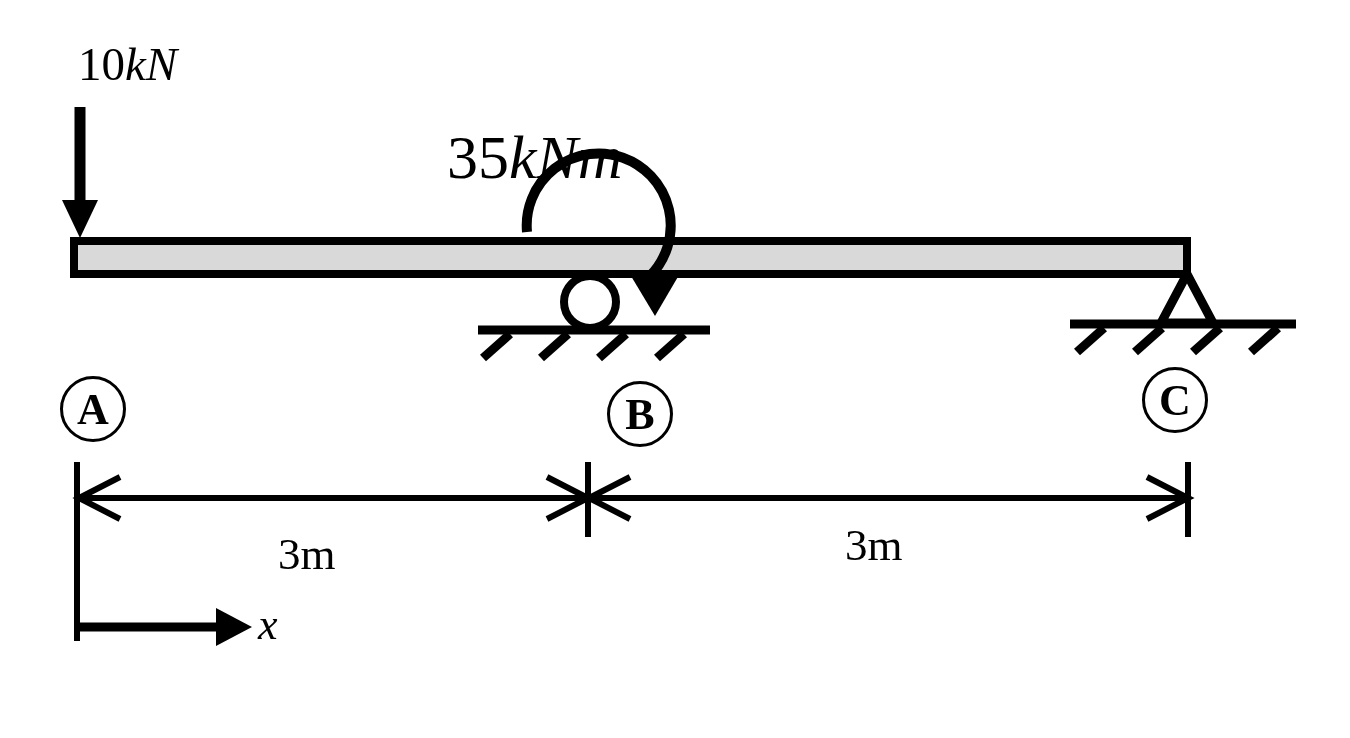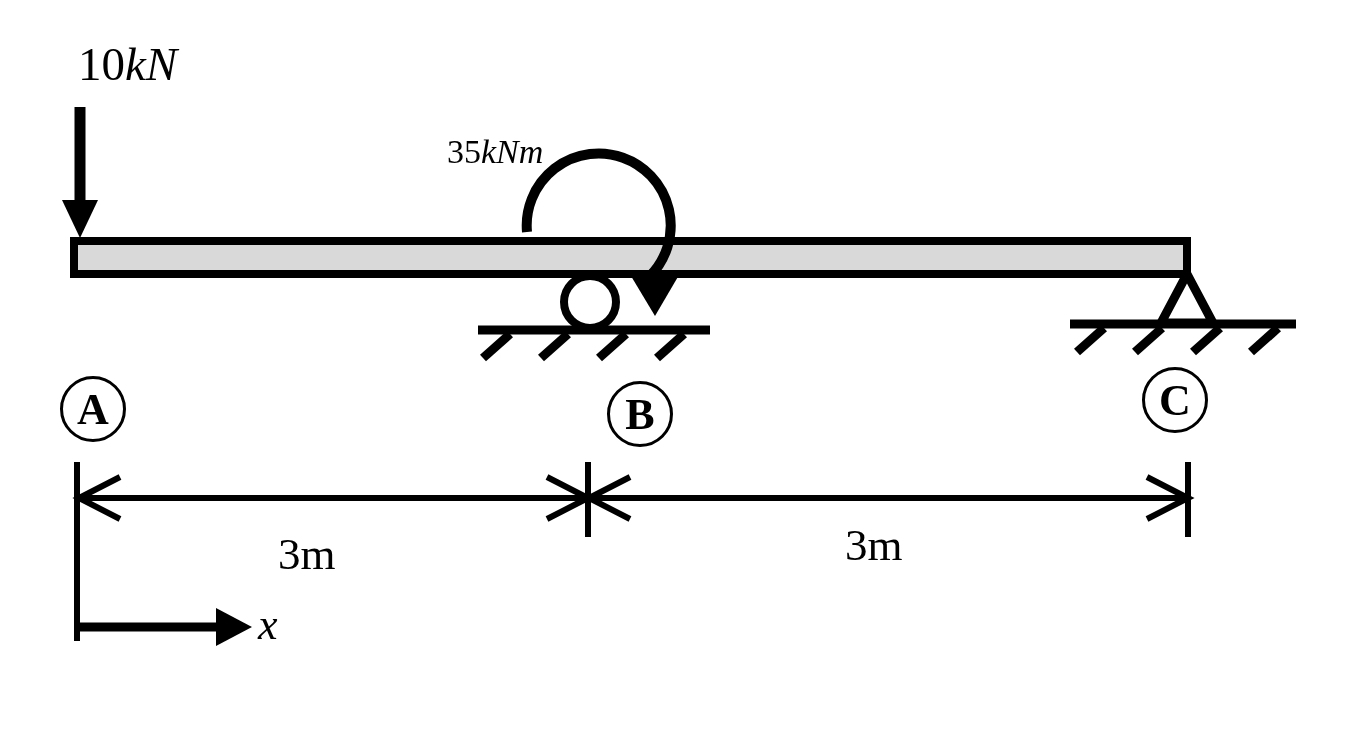--- a/index.html
+++ b/index.html
@@ -30,22 +30,22 @@
     color: #000000;
     line-height: 1;
   }
   .lbl-load {
     left: 78px;
     top: 41px;
     font-size: 47px;
   }
   .lbl-moment {
     left: 447px;
-    top: 135px;
-    font-size: 34px;
+    top: 126px;
+    font-size: 62px;
   }
   .lbl-dim-1 {
     left: 278px;
     top: 532px;
     font-size: 45px;
   }
   .lbl-dim-2 {
     left: 845px;
     top: 523px;
     font-size: 45px;

